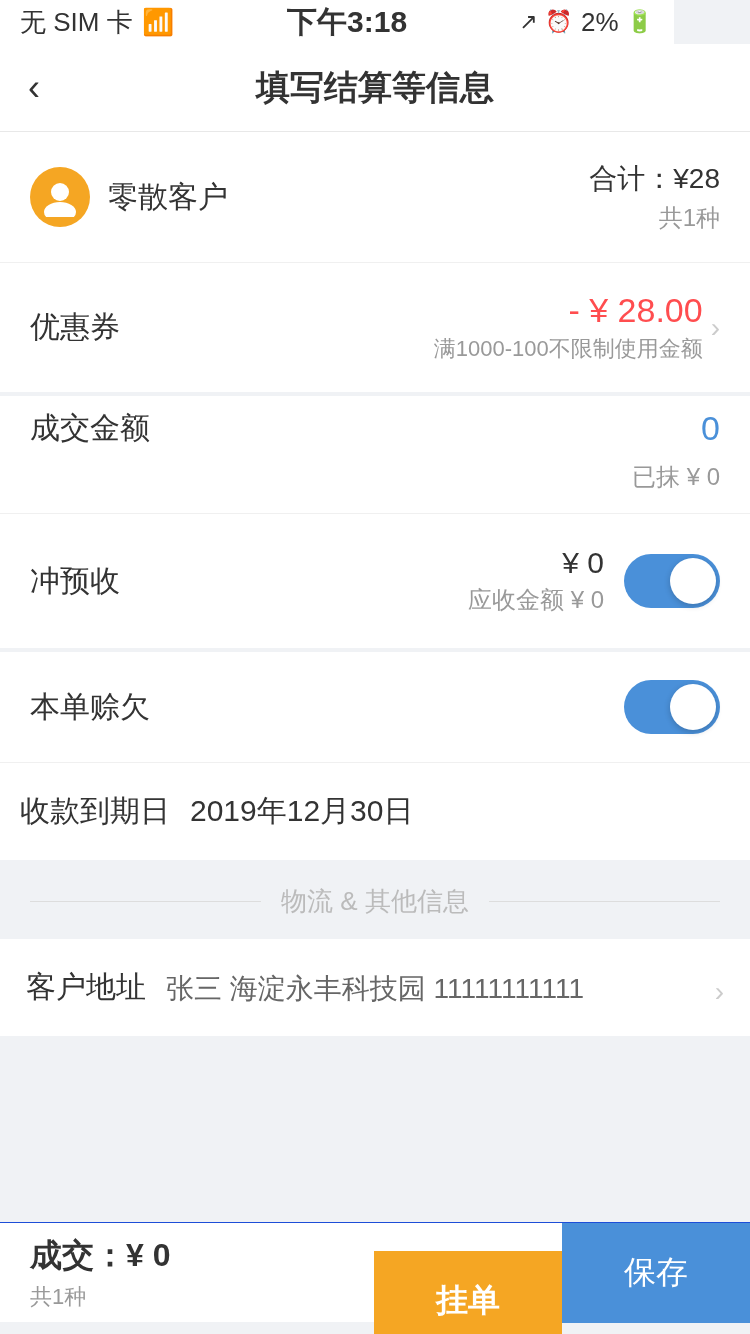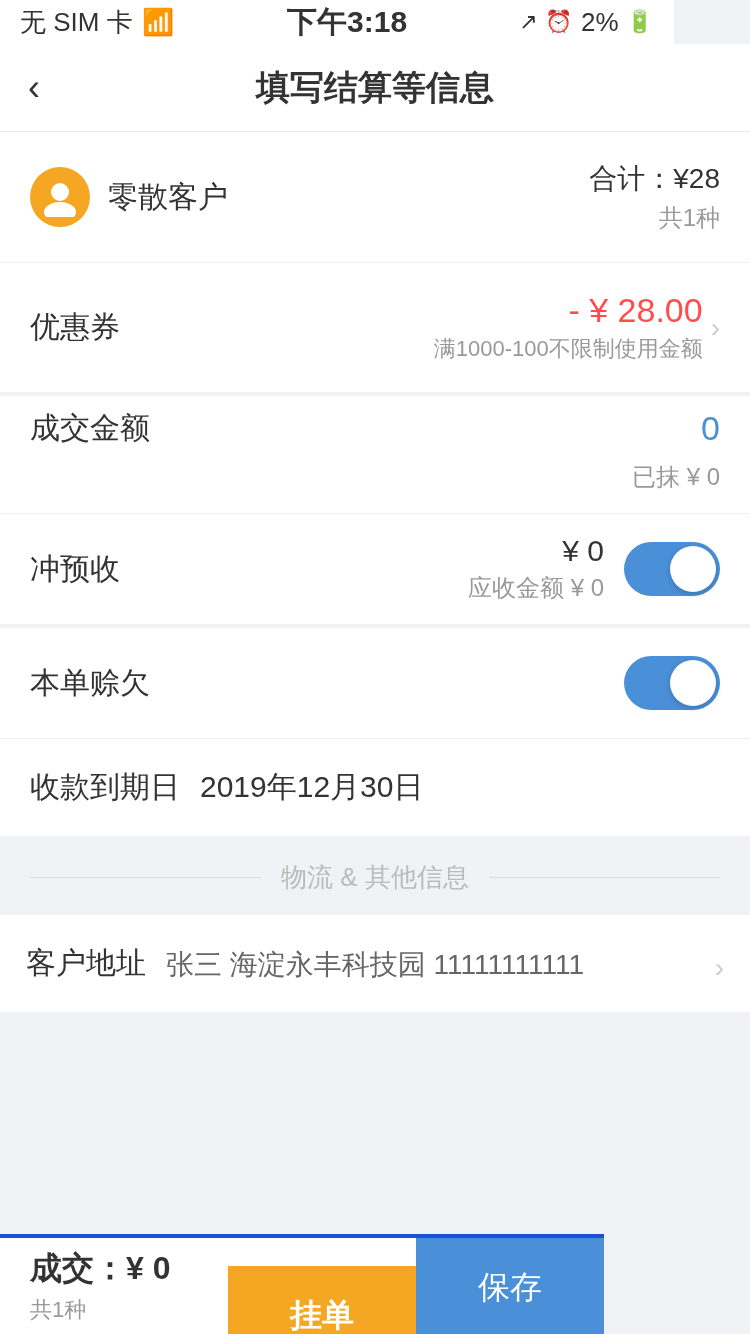--- a/index.html
+++ b/index.html
@@ -122,21 +122,21 @@
     }
     .deal-sub {
       padding: 0 30px 20px;
       font-size: 24px;
       color: #999;
       text-align: right;
     }
 
     
     .precollect-row {
-      padding: 20px 30px;
+      padding: 32px 30px;
       display: flex;
       align-items: center;
       justify-content: space-between;
       border-top: 1px solid #f0f0f0;
     }
     .precollect-right { display: flex; align-items: center; gap: 20px; }
     .precollect-amounts { text-align: right; }
     .precollect-main { font-size: 30px; color: #333; }
     .precollect-sub { font-size: 24px; color: #999; margin-top: 4px; }
 
@@ -164,21 +164,21 @@
     
     .debt-row {
       padding: 28px 30px;
       display: flex;
       align-items: center;
       justify-content: space-between;
     }
 
     
     .due-date-row {
-      padding: 28px 30px;
+      padding: 28px 20px;
       border-top: 1px solid #f0f0f0;
       font-size: 30px;
       color: #333;
       display: flex;
       align-items: center;
       gap: 20px;
       text-align: center;
     }
     .due-date-label { color: #333; }
     .due-date-value { color: #333; }
@@ -209,26 +209,26 @@
       align-items: flex-end;
       justify-content: space-between;
     }
     .address-label { font-size: 30px; color: #333; flex-shrink: 0; margin-right: 20px; }
     .address-value { font-size: 28px; color: #666; flex: 1; }
     .address-right { display: flex; align-items: center; }
 
     
     .bottom-bar {
       position: fixed;
-      bottom: 0;
-      width: 604px;
+      bottom: 12px;
+      width: 750px;
       height: 100px;
       display: flex;
       background: #fff;
-      border-top: 4px solid #1d4ed8;
+      border-top: 1px solid #1d4ed8;
     }
     .bottom-info {
       flex: 1;
       display: flex;
       flex-direction: column;
       justify-content: center;
       padding: 0 30px;
     }
     .bottom-deal { font-size: 28px; color: #333; }
     .bottom-deal span { font-size: 32px; font-weight: 600; }

